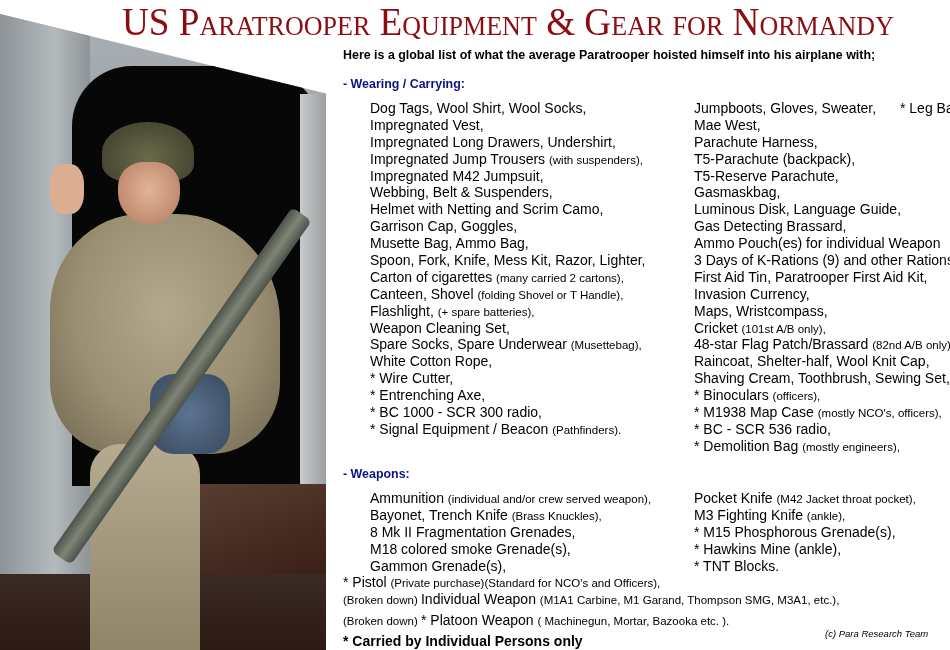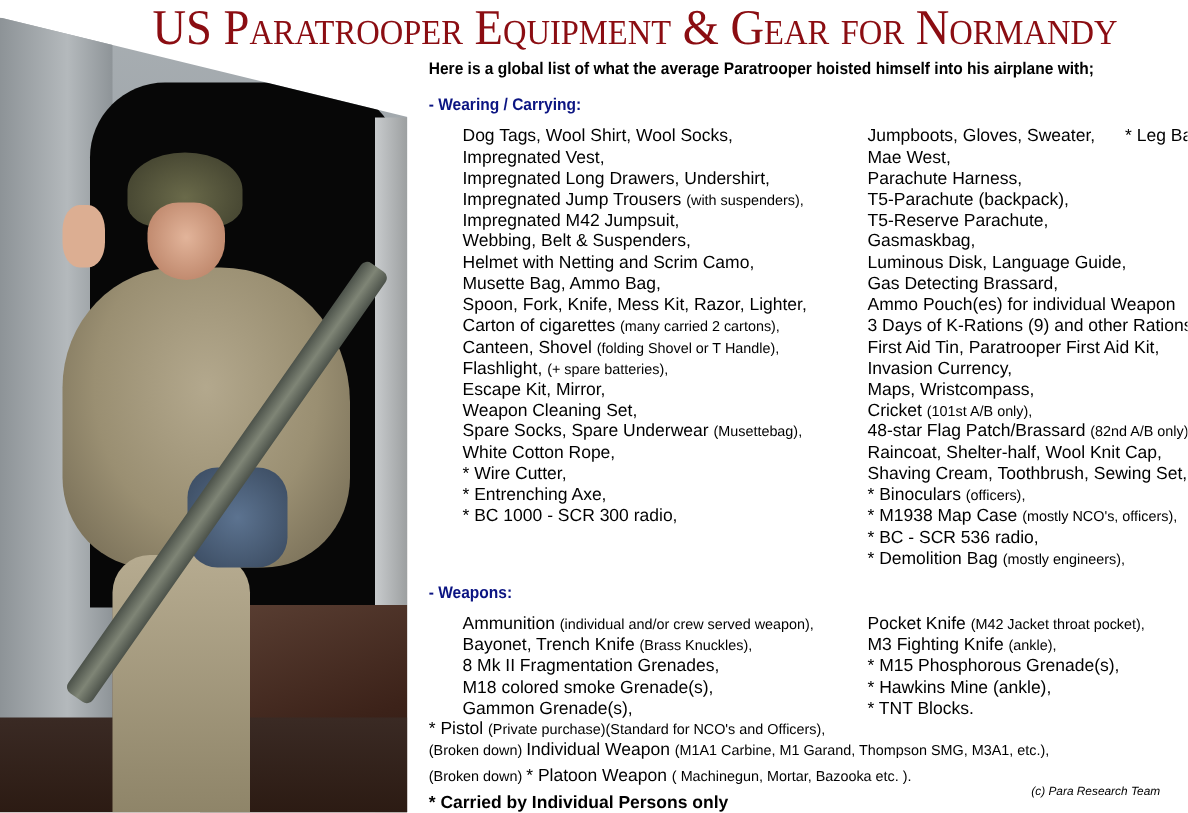--- a/index.html
+++ b/index.html
@@ -130,32 +130,33 @@
 <div class="legbag-label">* Leg Bag</div>
 
 <div class="col" id="wear-left" style="left:343px; top:100px;">
     <div class="line"><span>Dog Tags, Wool Shirt, Wool Socks,</span></div>
     <div class="line"><span>Impregnated Vest,</span></div>
     <div class="line"><span>Impregnated Long Drawers, Undershirt,</span></div>
     <div class="line"><span>Impregnated Jump Trousers </span><span class="small">(with suspenders),</span></div>
     <div class="line"><span>Impregnated M42 Jumpsuit,</span></div>
     <div class="line"><span>Webbing, Belt &amp; Suspenders,</span></div>
     <div class="line"><span>Helmet with Netting and Scrim Camo,</span></div>
+    <div class="line"><span>Garrison Cap, Goggles,</span></div>
     <div class="line"><span>Musette Bag, Ammo Bag,</span></div>
     <div class="line"><span>Spoon, Fork, Knife, Mess Kit, Razor, Lighter,</span></div>
     <div class="line"><span>Carton of cigarettes </span><span class="small">(many carried 2 cartons),</span></div>
     <div class="line"><span>Canteen, Shovel </span><span class="small">(folding Shovel or T Handle),</span></div>
     <div class="line"><span>Flashlight, </span><span class="small">(+ spare batteries),</span></div>
-    <div class="line"><span>Escape Kit, Mirror,</span></div>
     <div class="line"><span>Weapon Cleaning Set,</span></div>
     <div class="line"><span>Spare Socks, Spare Underwear </span><span class="small">(Musettebag),</span></div>
     <div class="line"><span>White Cotton Rope,</span></div>
     <div class="line"><span>* Wire Cutter,</span></div>
     <div class="line"><span>* Entrenching Axe,</span></div>
     <div class="line"><span>* BC 1000 - SCR 300 radio,</span></div>
+    <div class="line"><span>* Signal Equipment / Beacon </span><span class="small">(Pathfinders).</span></div>
   </div>
 <div class="col" id="wear-right" style="left:667px; top:100px;">
     <div class="line"><span>Jumpboots, Gloves, Sweater,</span></div>
     <div class="line"><span>Mae West,</span></div>
     <div class="line"><span>Parachute Harness,</span></div>
     <div class="line"><span>T5-Parachute (backpack),</span></div>
     <div class="line"><span>T5-Reserve Parachute,</span></div>
     <div class="line"><span>Gasmaskbag,</span></div>
     <div class="line"><span>Luminous Disk, Language Guide,</span></div>
     <div class="line"><span>Gas Detecting Brassard,</span></div>

